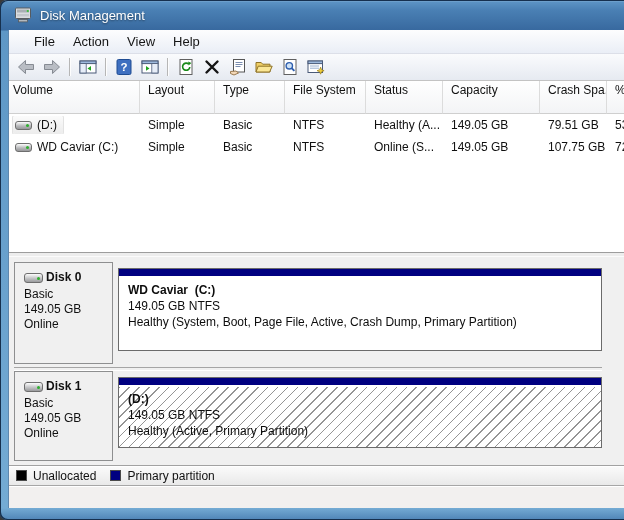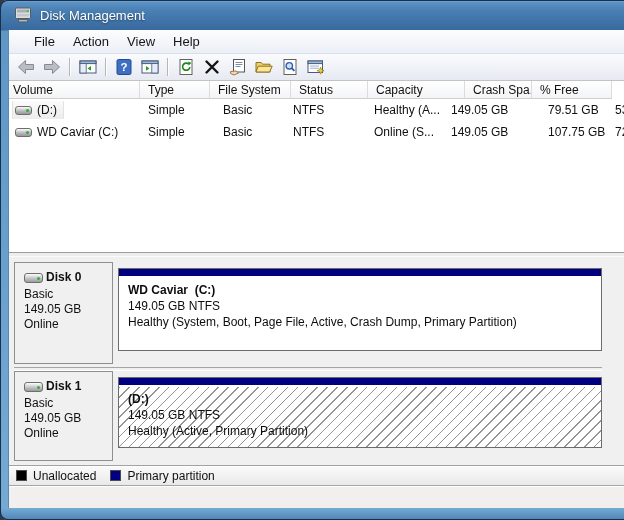--- a/index.html
+++ b/index.html
@@ -24,21 +24,21 @@
   .menu-item{padding:3px 9px;cursor:default;}
 
   
   .toolbar{height:27px;flex:none;display:flex;align-items:center;padding-left:4px;gap:1px;
     background:linear-gradient(#fafbfd,#e6eaf1);border-bottom:1px solid #c3c3c3;}
   .tbtn{width:25px;height:23px;display:flex;align-items:center;justify-content:center;border-radius:2px;}
   .tsep{width:1px;height:18px;background:#b6b6b6;margin:0 4px;box-shadow:1px 0 0 #fdfdfd;}
 
   
   .list-wrap{height:171px;flex:none;background:#fff;overflow:hidden;}
-  .lhdr{display:flex;height:18px;border-radius:8px;}
+  .lhdr{display:flex;height:33px;border-radius:8px;}
   .lhdr .cell{background:linear-gradient(#ffffff,#f3f4f6);border-right:1px solid #dcdcdc;
     border-bottom:1px solid #cfcfcf;font-size:12px;color:#111;padding:2px 0 0 8px;
     white-space:nowrap;overflow:hidden;flex:none;}
   .lrow{display:flex;height:22px;align-items:center;font-size:12px;color:#101010;}
   .lrow .cell{flex:none;padding-left:8px;white-space:nowrap;overflow:hidden;}
   .c0{width:131px;}.c1{width:75px;}.c2{width:70px;}.c3{width:81px;}
   .c4{width:77px;}.c5{width:97px;}.c6{width:67px;}.c7{width:80px;}
   .cell.c0{padding-left:4px;}
   .vol-hl{display:inline-flex;align-items:center;gap:5px;padding:2px 6px 2px 2px;border-radius:2px;}
   .vol-hl.sel{background:linear-gradient(#fbfbfb,#ececec);box-shadow:0 0 0 1px #e2e2e2;}
@@ -186,20 +186,21 @@
           <line x1="4" y1="8" x2="13" y2="8" stroke="#9ab0d0"></line>
           <line x1="4" y1="10.2" x2="13" y2="10.2" stroke="#9ab0d0"></line>
           <path d="M14.6 9.2 l1 2.5 2.5 1 -2.5 1 -1 2.5 -1 -2.5 -2.5 -1 2.5 -1 Z" fill="#f0cf3a" stroke="#9a7d1a" stroke-width="0.7"></path>
         </svg>
       </span>
     </div>
 
     <div class="list-wrap">
       <div class="lhdr">
         <div class="cell c0">Volume</div>
+        <div class="cell c1">Layout</div>
         <div class="cell c2">Type</div>
         <div class="cell c3">File System</div>
         <div class="cell c4">Status</div>
         <div class="cell c5">Capacity</div>
         <div class="cell c6">Crash Spa...</div>
         <div class="cell c7">% Free</div>
       </div>
 
       <div class="lrow">
         <div class="cell c0">

